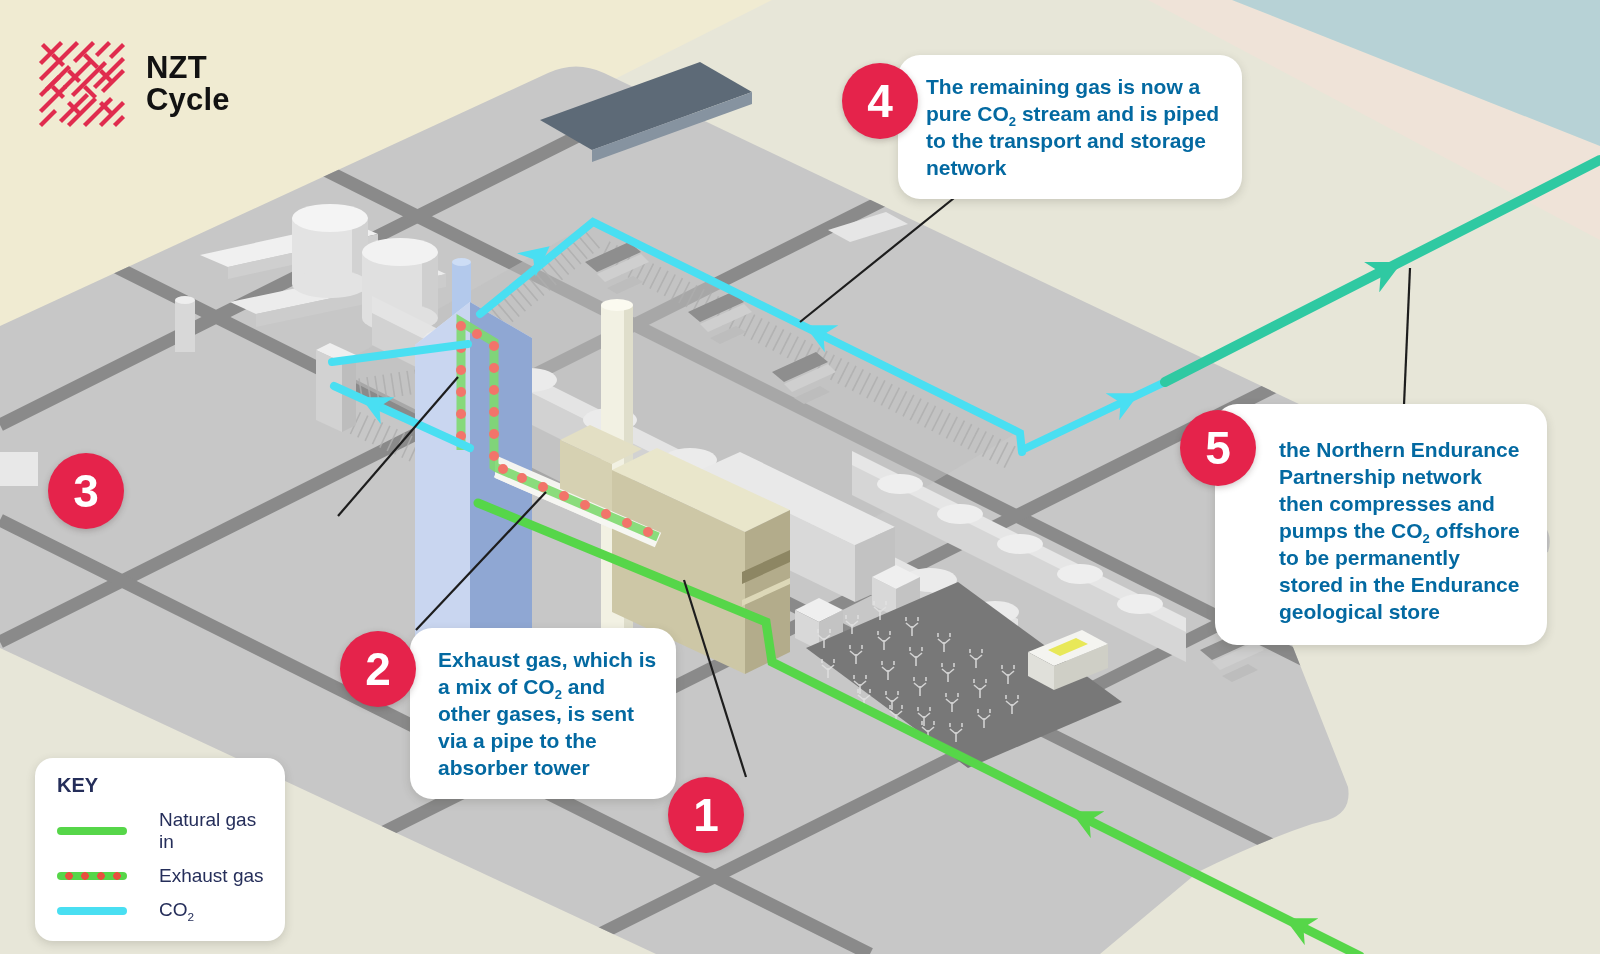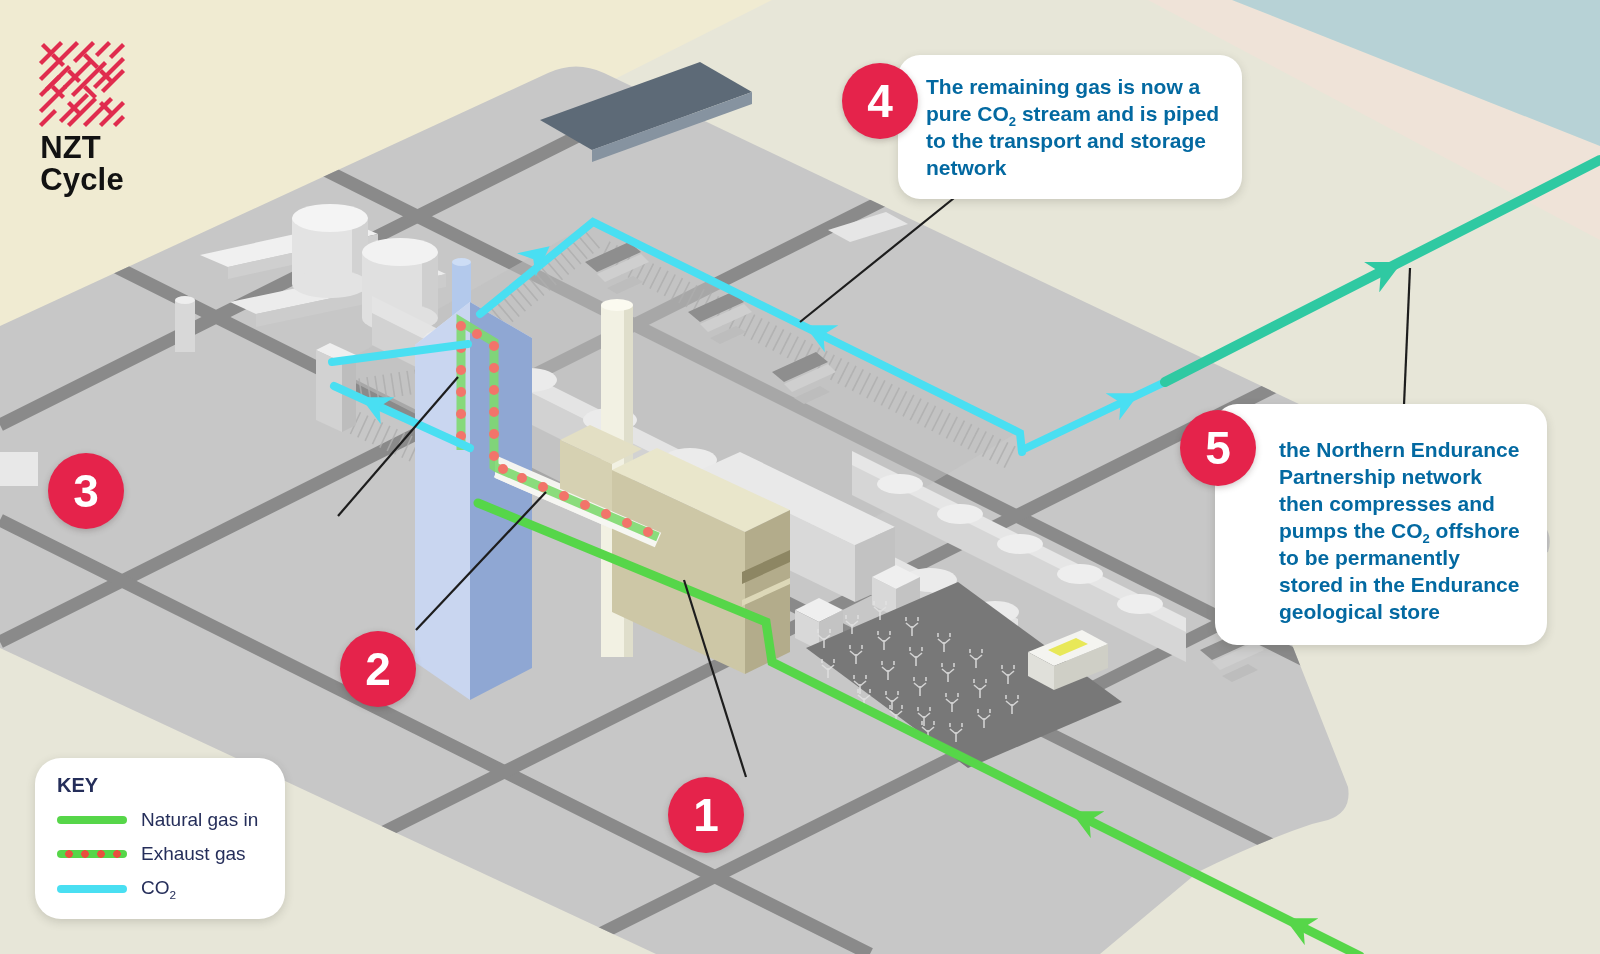--- a/index.html
+++ b/index.html
@@ -6,21 +6,21 @@
   .stage{
     position:relative;width:1600px;height:954px;overflow:hidden;
     background:#e7e6d8;
     font-family:"Liberation Sans", sans-serif;
     -webkit-font-smoothing:antialiased;
   }
   svg{display:block;}
   #scene{position:absolute;left:0;top:0;}
 
   
-  .logo{position:absolute;left:34px;top:36px;display:flex;align-items:center;flex-direction:column;}
+  .logo{position:absolute;left:34px;top:36px;display:flex;align-items:center;gap:16px;}
   .logo-text{color:#121212;font-weight:700;font-size:31px;line-height:1.02;letter-spacing:.2px;}
 
   
   .card{
     position:absolute;background:#ffffff;border-radius:22px;
     box-shadow:0 3px 10px rgba(60,60,50,.18);
     color:#0369a1;font-size:21px;line-height:27px;font-weight:700;
   }
   .card .txt{display:block;}
   .card sub{font-size:.62em;line-height:0;}
@@ -37,25 +37,25 @@
   #card1{left:737px;top:775px;width:206px;padding:18px 14px 18px 28px;}
   #badge4{left:842px;top:63px;}
   #badge5{left:1180px;top:410px;}
   #badge3{left:48px;top:453px;}
   #badge2{left:340px;top:631px;}
   #badge1{left:668px;top:777px;}
 
   
   .key{
     position:absolute;left:35px;top:758px;width:208px;
-    background:#ffffff;border-radius:26px;box-shadow:0 3px 10px rgba(60,60,50,.18);
+    background:#ffffff;border-radius:18px;box-shadow:0 3px 10px rgba(60,60,50,.18);
     padding:16px 20px 18px 22px;color:#252e5a;
   }
   .key-title{font-weight:700;font-size:20px;margin-bottom:12px;}
-  .key-row{display:flex;align-items:center;gap:14px;margin-top:12px;font-size:19px;}
+  .key-row{display:flex;align-items:center;gap:32px;margin-top:12px;font-size:19px;}
   .key-row sub{font-size:.62em;}
   .swatch{width:70px;height:8px;border-radius:4px;flex:0 0 auto;position:relative;}
   .sw-green{background:#56d649;}
   .sw-cyan{background:#49dff2;}
   .sw-exhaust{background:#56d649;}
   .sw-exhaust::after{
     content:"";position:absolute;left:4px;right:4px;top:0;height:8px;
     background-image:radial-gradient(circle 4px, #e8503f 0 3.6px, transparent 4px);
     background-size:16px 8px;background-position:0 0;background-repeat:repeat-x;
   }
@@ -356,20 +356,23 @@
   </div>
   <div class="badge" id="badge4">4</div>
 
   <div class="card" id="card5">
     <span class="txt"><span>the Northern Endurance Partnership network then compresses and pumps the CO</span><sub>2</sub><span> offshore to be permanently stored in the Endurance geological store</span></span>
   </div>
   <div class="badge" id="badge5">5</div>
 
   <div class="badge" id="badge3">3</div>
 
+  <div class="card" id="card2">
+    <span class="txt"><span>Exhaust gas, which is a mix of CO</span><sub>2</sub><span> and other gases, is sent via a pipe to the absorber tower</span></span>
+  </div>
   <div class="badge" id="badge2">2</div>
 
   <div class="badge" id="badge1">1</div>
 
   <div class="key">
     <div class="key-title">KEY</div>
     <div class="key-row">
       <span class="swatch sw-green"></span>
       <span><span>Natural gas in</span></span>
     </div>

